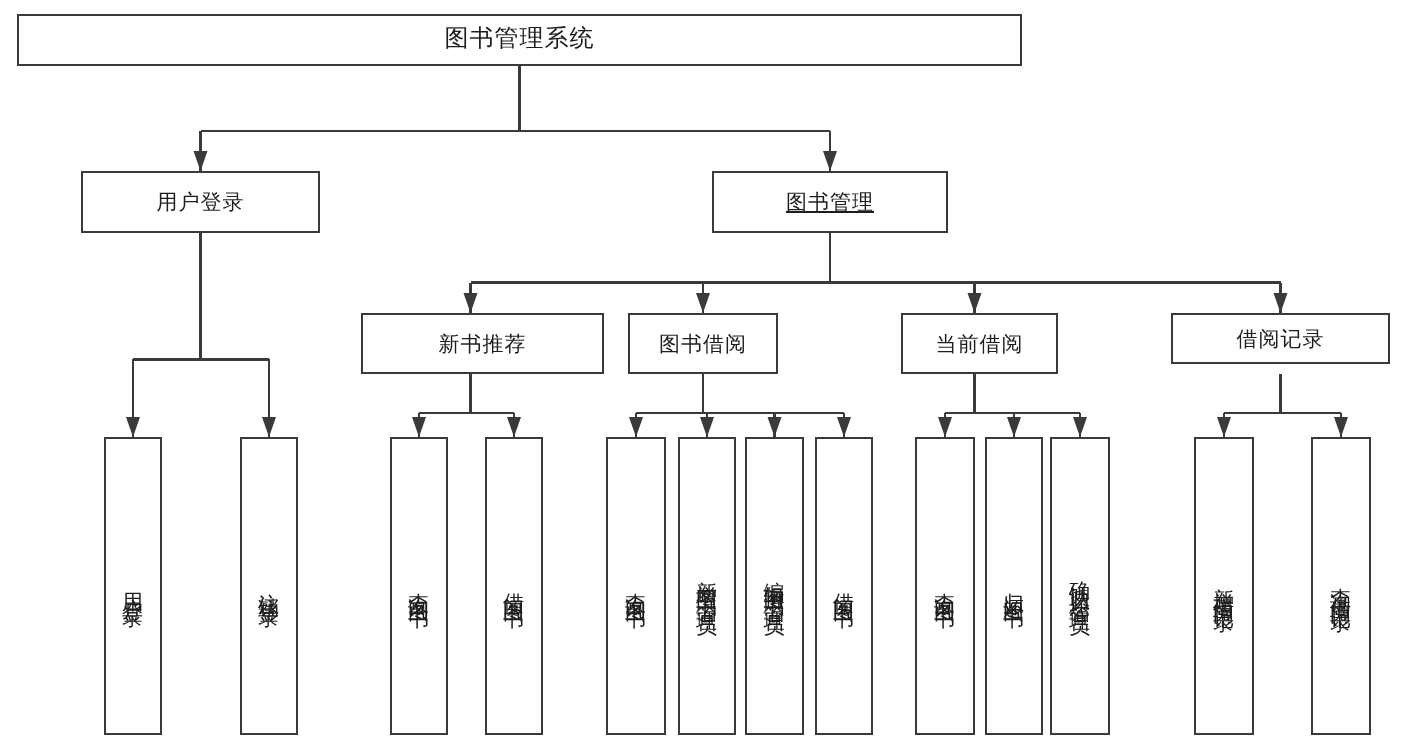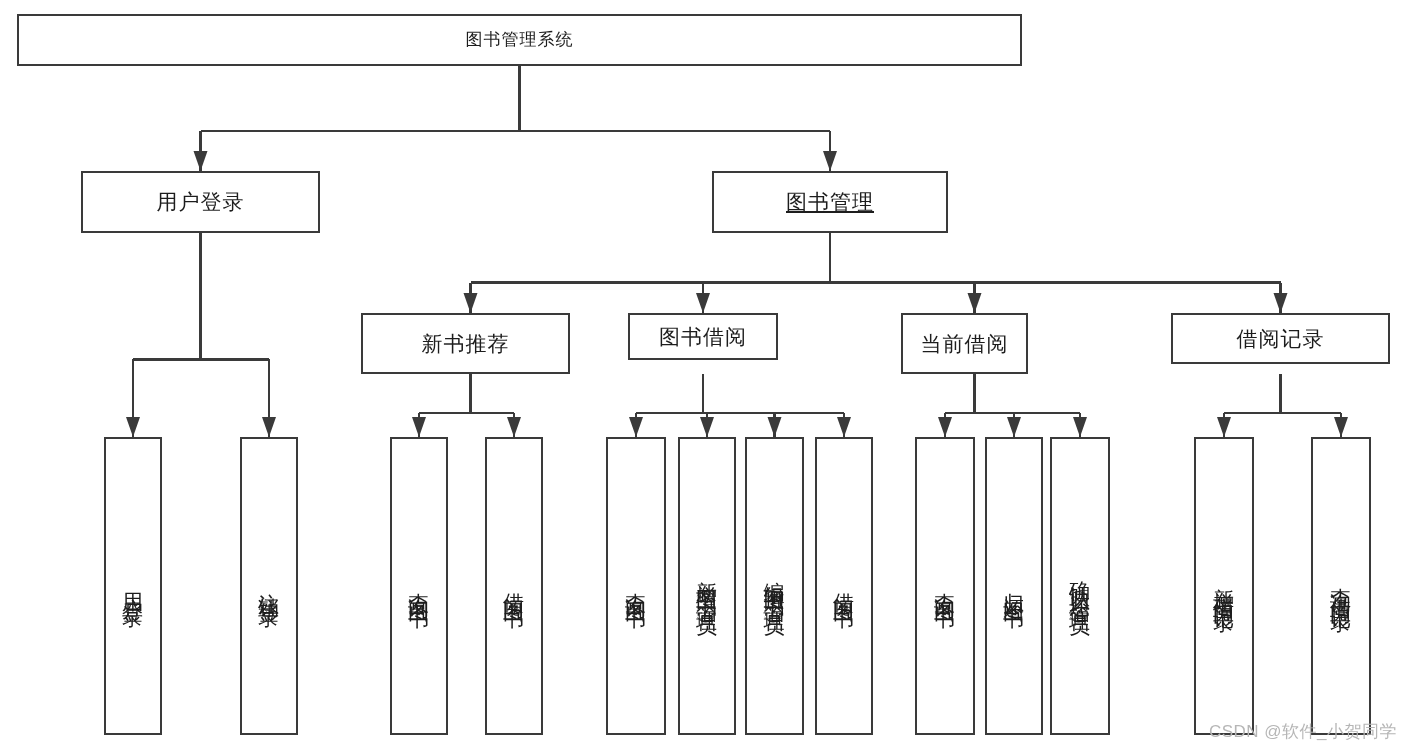--- a/index.html
+++ b/index.html
@@ -33,21 +33,21 @@
   }
   .node-box.vertical .node-label{
     writing-mode:vertical-rl;
     text-orientation:upright;
     font-size:21px;
     letter-spacing:5px;
     line-height:1;
     white-space:nowrap;
     max-height:100%;
   }
-  .node-box.title .node-label{font-size:17px;}
+  .node-box.title .node-label{font-size:24px;font-family:Liberation Mono, monospace;}
   #watermark{
     position:absolute;
     right:8px;
     bottom:4px;
     font-size:17px;
     color:#b6b6b6;
     letter-spacing:0.5px;
     white-space:nowrap;
     user-select:none;
   }
@@ -113,27 +113,27 @@
   <div id="node-layer">
       <div class="node-box title" style="left: 17px; top: 14px; width: 1005px; height: 52px; border-color: rgb(58, 58, 58); background: rgb(255, 255, 255); color: rgb(29, 29, 29);">
         <span class="node-label">图书管理系统</span>
       </div>
       <div class="node-box" style="left: 81px; top: 171px; width: 239px; height: 62px; border-color: rgb(58, 58, 58); background: rgb(255, 255, 255); color: rgb(29, 29, 29);">
         <span class="node-label">用户登录</span>
       </div>
       <div class="node-box" style="left: 712px; top: 171px; width: 236px; height: 62px; border-color: rgb(58, 58, 58); background: rgb(255, 255, 255); color: rgb(29, 29, 29); text-decoration: underline;">
         <span class="node-label">图书管理</span>
       </div>
-      <div class="node-box" style="left: 361px; top: 313px; width: 209px; height: 61px; border-color: rgb(58, 58, 58); background: rgb(255, 255, 255); color: rgb(29, 29, 29);">
+      <div class="node-box" style="left: 361px; top: 313px; width: 243px; height: 61px; border-color: rgb(58, 58, 58); background: rgb(255, 255, 255); color: rgb(29, 29, 29);">
         <span class="node-label">新书推荐</span>
       </div>
-      <div class="node-box" style="left: 628px; top: 313px; width: 150px; height: 47px; border-color: rgb(58, 58, 58); background: rgb(255, 255, 255); color: rgb(29, 29, 29);">
+      <div class="node-box" style="left: 628px; top: 313px; width: 150px; height: 61px; border-color: rgb(58, 58, 58); background: rgb(255, 255, 255); color: rgb(29, 29, 29);">
         <span class="node-label">图书借阅</span>
       </div>
-      <div class="node-box" style="left: 901px; top: 313px; width: 127px; height: 61px; border-color: rgb(58, 58, 58); background: rgb(255, 255, 255); color: rgb(29, 29, 29);">
+      <div class="node-box" style="left: 901px; top: 313px; width: 157px; height: 61px; border-color: rgb(58, 58, 58); background: rgb(255, 255, 255); color: rgb(29, 29, 29);">
         <span class="node-label">当前借阅</span>
       </div>
       <div class="node-box" style="left: 1171px; top: 313px; width: 219px; height: 51px; border-color: rgb(58, 58, 58); background: rgb(255, 255, 255); color: rgb(29, 29, 29);">
         <span class="node-label">借阅记录</span>
       </div>
       <div class="node-box vertical" style="left: 104px; top: 437px; width: 58px; height: 298px; border-color: rgb(58, 58, 58); background: rgb(255, 255, 255); color: rgb(29, 29, 29);">
         <span class="node-label">用户登录</span>
       </div>
       <div class="node-box vertical" style="left: 240px; top: 437px; width: 58px; height: 298px; border-color: rgb(58, 58, 58); background: rgb(255, 255, 255); color: rgb(29, 29, 29);">
         <span class="node-label">注销登录</span>
@@ -165,14 +165,13 @@
       <div class="node-box vertical" style="left: 1050px; top: 437px; width: 60px; height: 298px; border-color: rgb(58, 58, 58); background: rgb(255, 255, 255); color: rgb(29, 29, 29);">
         <span class="node-label">确认归还（管理员）</span>
       </div>
       <div class="node-box vertical" style="left: 1194px; top: 437px; width: 60px; height: 298px; border-color: rgb(58, 58, 58); background: rgb(255, 255, 255); color: rgb(29, 29, 29);">
         <span class="node-label">新增借阅记录</span>
       </div>
       <div class="node-box vertical" style="left: 1311px; top: 437px; width: 60px; height: 298px; border-color: rgb(58, 58, 58); background: rgb(255, 255, 255); color: rgb(29, 29, 29);">
         <span class="node-label">查询借阅记录</span>
       </div>
     </div>
-  <div id="watermark">CSDN @软件_小贺同学</div>
 </div>
 
 </body></html>

